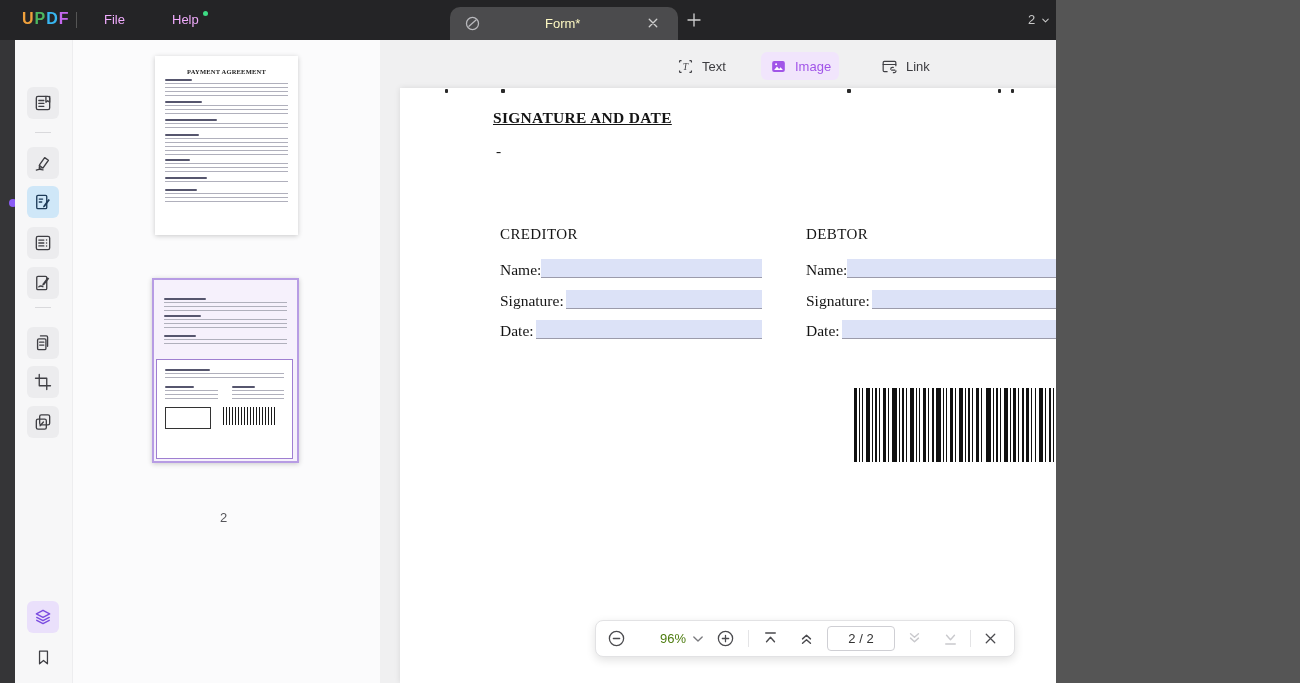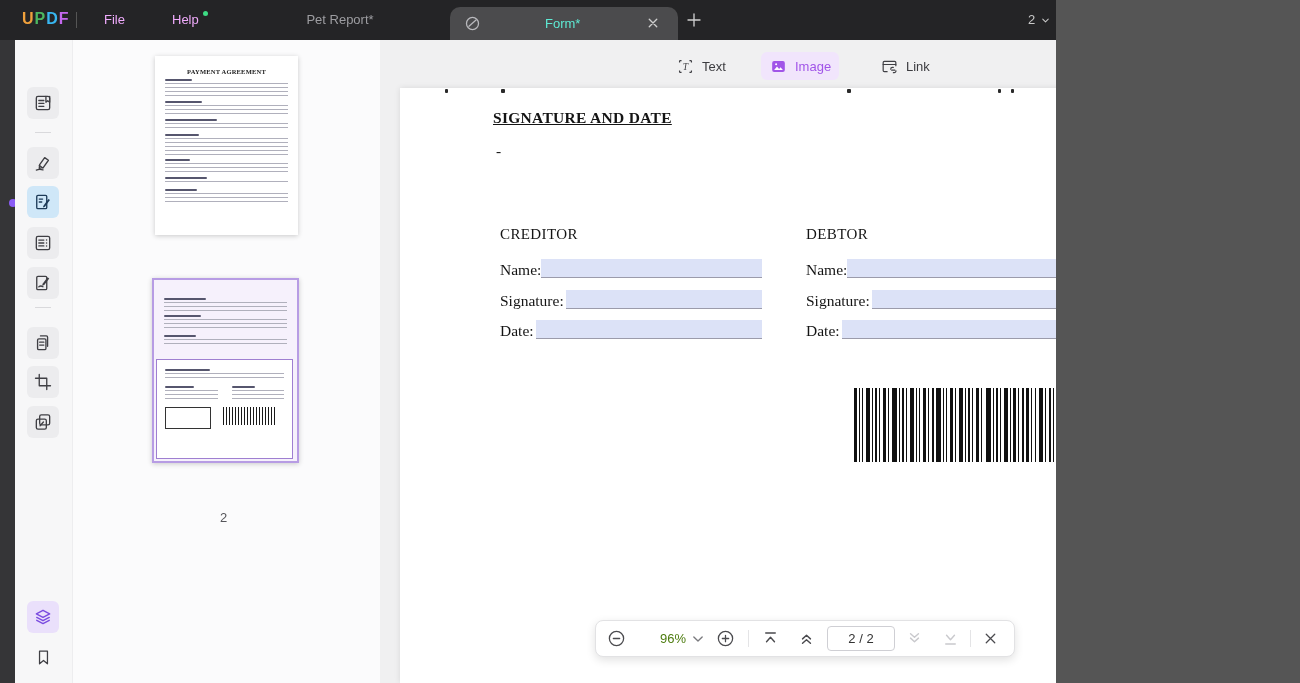--- a/index.html
+++ b/index.html
@@ -8,21 +8,21 @@
   .abs{position:absolute;}
   
   .titlebar{left:0;top:0;width:1300px;height:40px;background:#242426;}
   .logo{left:22px;top:10px;font-size:16px;font-weight:bold;letter-spacing:1px;}
   .logo .l0{color:#f0a13c}.logo .l1{color:#4cb860}.logo .l2{color:#38b6f0}.logo .l3{color:#c468ef}
   .tb-sep{left:76px;top:12px;width:1px;height:16px;background:#555;}
   .menu{top:0;height:40px;line-height:40px;color:#f0abfc;font-size:13px;cursor:default;}
   .helpdot{position:absolute;right:-9px;top:11px;width:5px;height:5px;border-radius:50%;background:#3ddc84;}
   .tab-inactive{left:255px;top:0;width:170px;height:40px;line-height:40px;text-align:center;color:#9d9da1;font-size:13px;}
   .tab-active{left:450px;top:7px;width:228px;height:33px;background:#4b4b4d;border-radius:10px 10px 0 0;}
-  .tab-label{left:95px;top:0;height:33px;line-height:33px;color:#5eead4;font-size:13px;}
+  .tab-label{left:95px;top:0;height:33px;line-height:33px;color:#fef9c3;font-size:13px;}
   .tab-close{left:194px;top:7px;width:18px;height:18px;color:#cfcfcf;}
   .tab-new{left:685px;top:11px;width:18px;height:18px;color:#cfcfcf;}
   .tabcount{left:1028px;top:0;height:40px;line-height:40px;color:#c8c8c8;font-size:13px;display:flex;align-items:center;gap:5px;}
   .winbtn{top:0;width:34px;height:40px;display:flex;align-items:center;justify-content:center;color:#dcdcdc;}
   
   .leftframe{left:0;top:40px;width:15px;height:643px;background:#353537;}
   .rightframe{left:1286px;top:40px;width:14px;height:643px;background:#2c2c2e;}
   .lefttools{left:15px;top:40px;width:57px;height:643px;background:#f7f7f8;border-right:1px solid #ededef;}
   .thumbpanel{left:73px;top:40px;width:307px;height:643px;background:#fbfbfc;}
   .docarea{left:380px;top:40px;width:848px;height:643px;background:#f0f0f1;}
@@ -81,21 +81,20 @@
   <div class="abs titlebar">
     <div class="abs logo">
       <span class="l0">U</span><span class="l1">P</span><span class="l2">D</span><span class="l3">F</span>
     </div>
     <div class="abs tb-sep"></div>
     <div class="abs menu" style="left:104px;">File</div>
     <div class="abs menu" style="left:172px;">
       <span>Help</span>
       <span class="helpdot"></span>
     </div>
-    <div class="abs tab-inactive">Pet Report*</div>
     <div class="abs tab-active">
       <svg class="abs icn" style="left:14px;top:8px;" width="17" height="17" viewBox="0 0 24 24">
         <circle cx="12" cy="12" r="8.5" fill="none" stroke="#b9b9bd" stroke-width="1.8"></circle>
         <line x1="7" y1="16" x2="17" y2="7" stroke="#b9b9bd" stroke-width="1.8" stroke-linecap="round"></line>
       </svg>
       <div class="abs tab-label">Form*</div>
       <svg class="abs icn tab-close" viewBox="0 0 24 24">
         <path d="M7 7l10 10M17 7L7 17" stroke="#cfcfcf" stroke-width="1.8" stroke-linecap="round"></path>
       </svg>
     </div>

